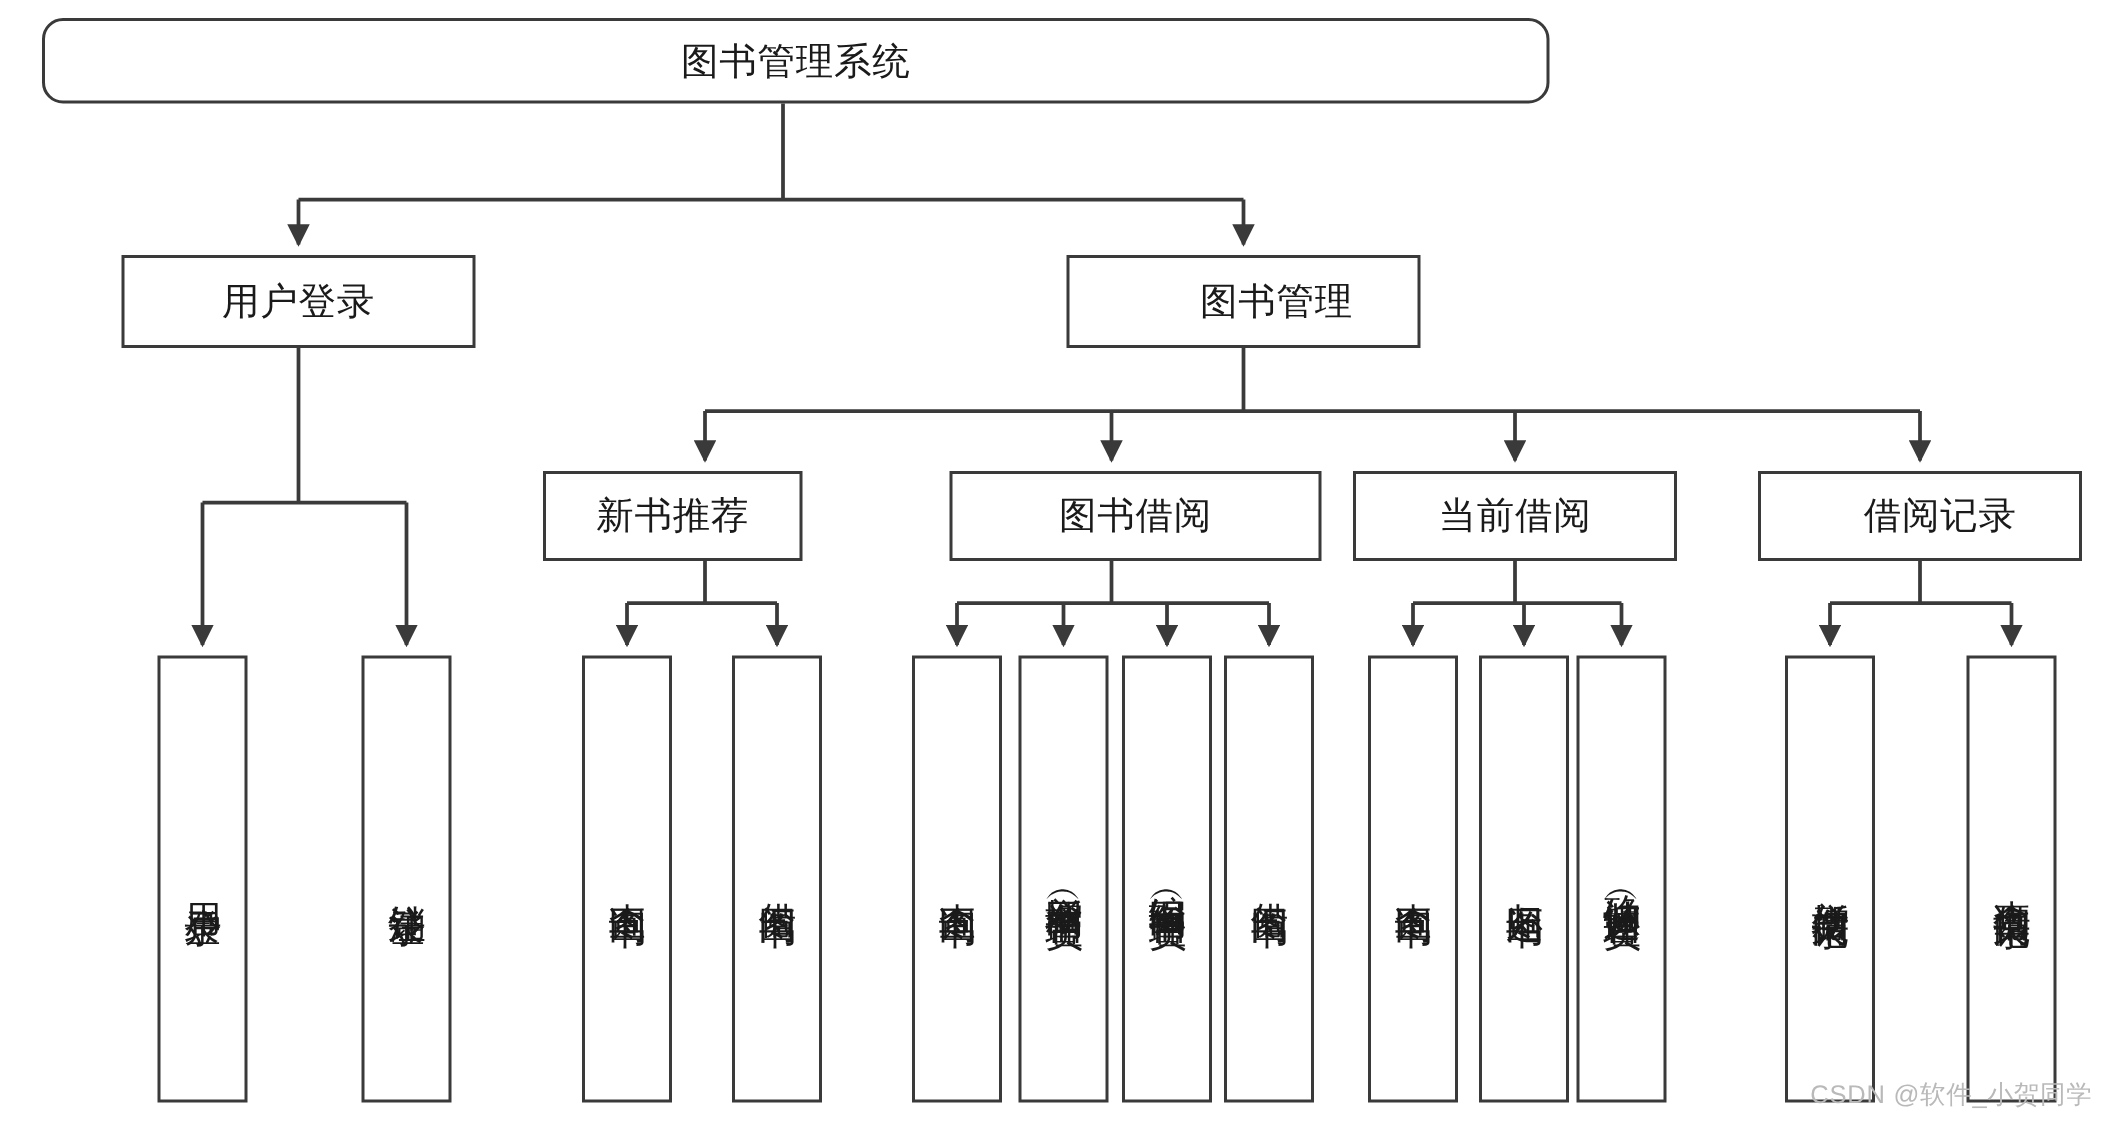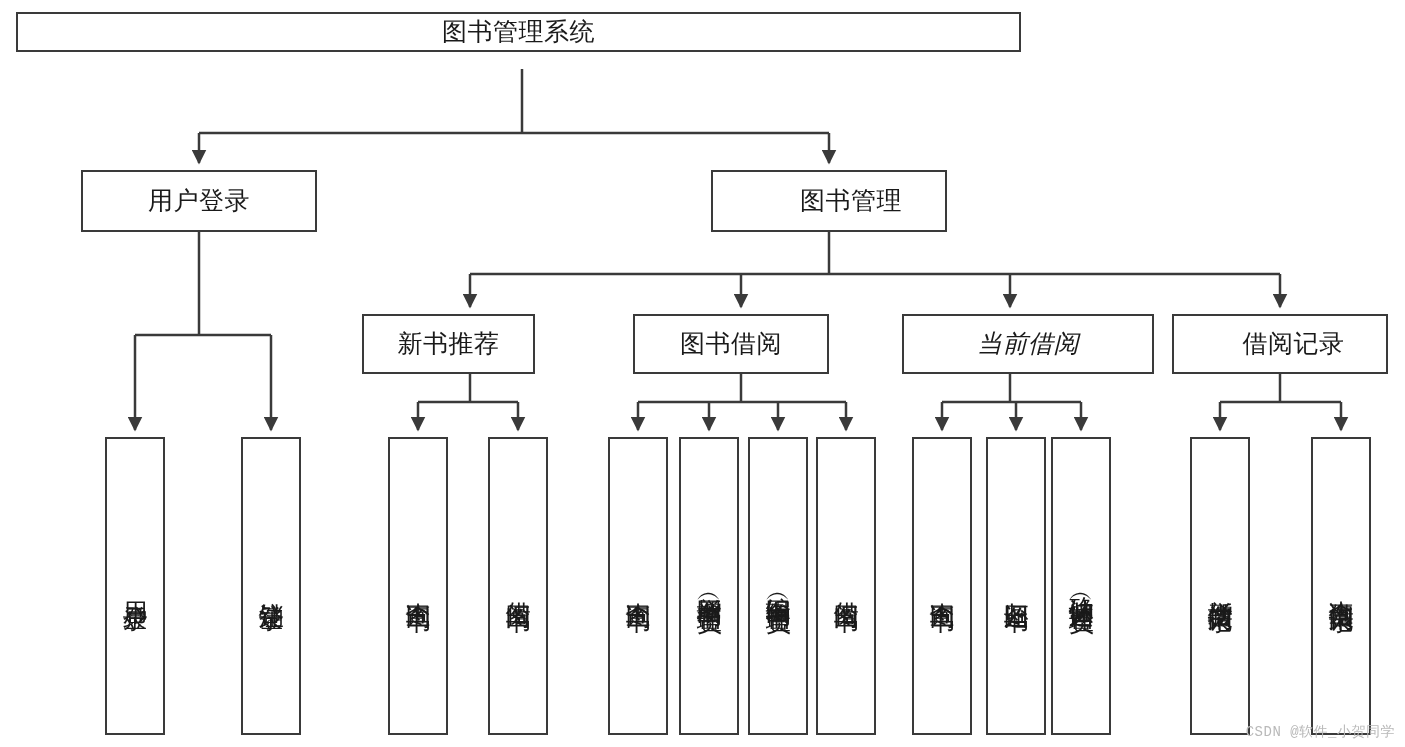--- a/index.html
+++ b/index.html
@@ -51,23 +51,23 @@
   .node.vert .vlabel {
     writing-mode: vertical-rl;
     text-orientation: upright;
     display: block;
     white-space: nowrap;
   }
   #watermark {
     position: absolute;
     right: 10px;
     bottom: 6px;
-    font-size: 14px;
+    font-size: 17px;
     color: #b9b9b9;
-    font-family: Liberation Mono, monospace;
+    font-family: Liberation Sans, sans-serif;
     white-space: nowrap;
     letter-spacing: 0.5px;
   }
 </style>
 </head>
 <body>
 
 <div id="canvas">
 
   <svg id="edges" viewBox="0 0 1405 747" xmlns="http://www.w3.org/2000/svg">
@@ -113,38 +113,38 @@
       <path d="M 1016 402 L 1016 430" marker-end="url(#arrow)"></path>
       <path d="M 1081 402 L 1081 430" marker-end="url(#arrow)"></path>
 
       <path d="M 1280 374 L 1280 402"></path>
       <path d="M 1220 402 L 1341 402"></path>
       <path d="M 1220 402 L 1220 430" marker-end="url(#arrow)"></path>
       <path d="M 1341 402 L 1341 430" marker-end="url(#arrow)"></path>
     </g>
   </svg>
 
-  <div class="node horiz" style="left: 16px; top: 12px; width: 1005px; height: 40px;">
+  <div class="node horiz" style="left: 28px; top: 12px; width: 1005px; height: 57px; border-radius: 14px;">
     <span>图书管理系统</span>
   </div>
 
   <div class="node horiz" style="left: 81px; top: 170px; width: 236px; height: 62px;">
     <span>用户登录</span>
   </div>
   <div class="node horiz" style="left: 711px; top: 170px; width: 236px; height: 62px; padding-left: 44px;">
     <span>图书管理</span>
   </div>
 
   <div class="node horiz" style="left: 362px; top: 314px; width: 173px; height: 60px;">
     <span>新书推荐</span>
   </div>
-  <div class="node horiz" style="left: 633px; top: 314px; width: 196px; height: 60px;">
+  <div class="node horiz" style="left: 633px; top: 314px; width: 248px; height: 60px;">
     <span>图书借阅</span>
   </div>
-  <div class="node horiz" style="left: 902px; top: 314px; width: 252px; height: 60px; font-style: italic;">
+  <div class="node horiz" style="left: 902px; top: 314px; width: 216px; height: 60px;">
     <span>当前借阅</span>
   </div>
   <div class="node horiz" style="left: 1172px; top: 314px; width: 216px; height: 60px; padding-left: 27px;">
     <span>借阅记录</span>
   </div>
 
   <div class="node vert" style="left: 105px; top: 437px; width: 60px; height: 298px;">
     <span class="vlabel">用户登录</span>
   </div>
   <div class="node vert" style="left: 241px; top: 437px; width: 60px; height: 298px;">

